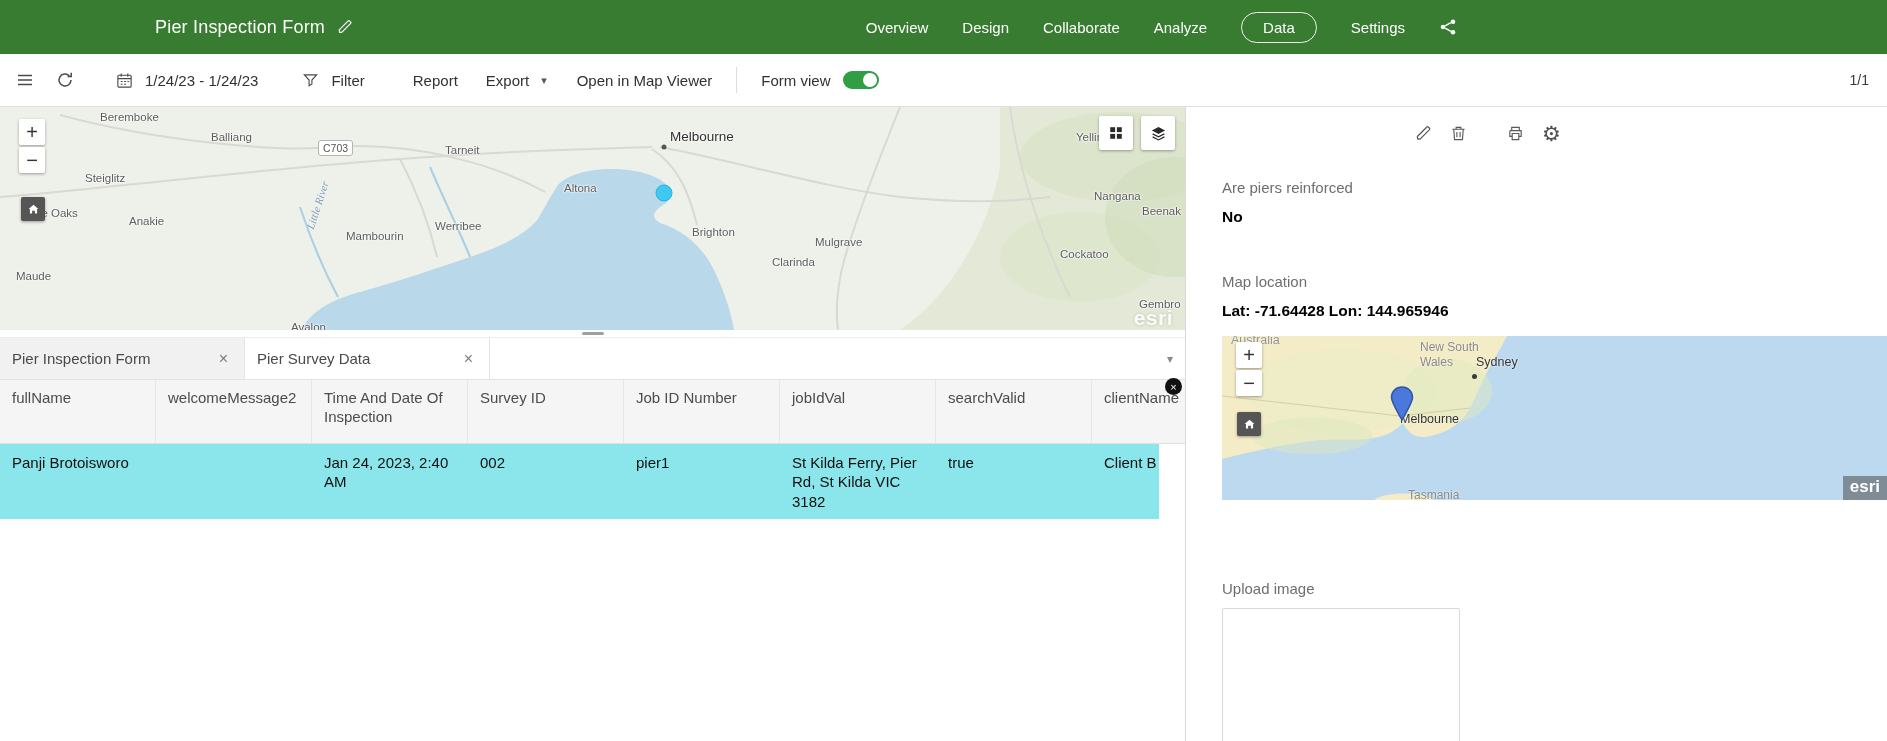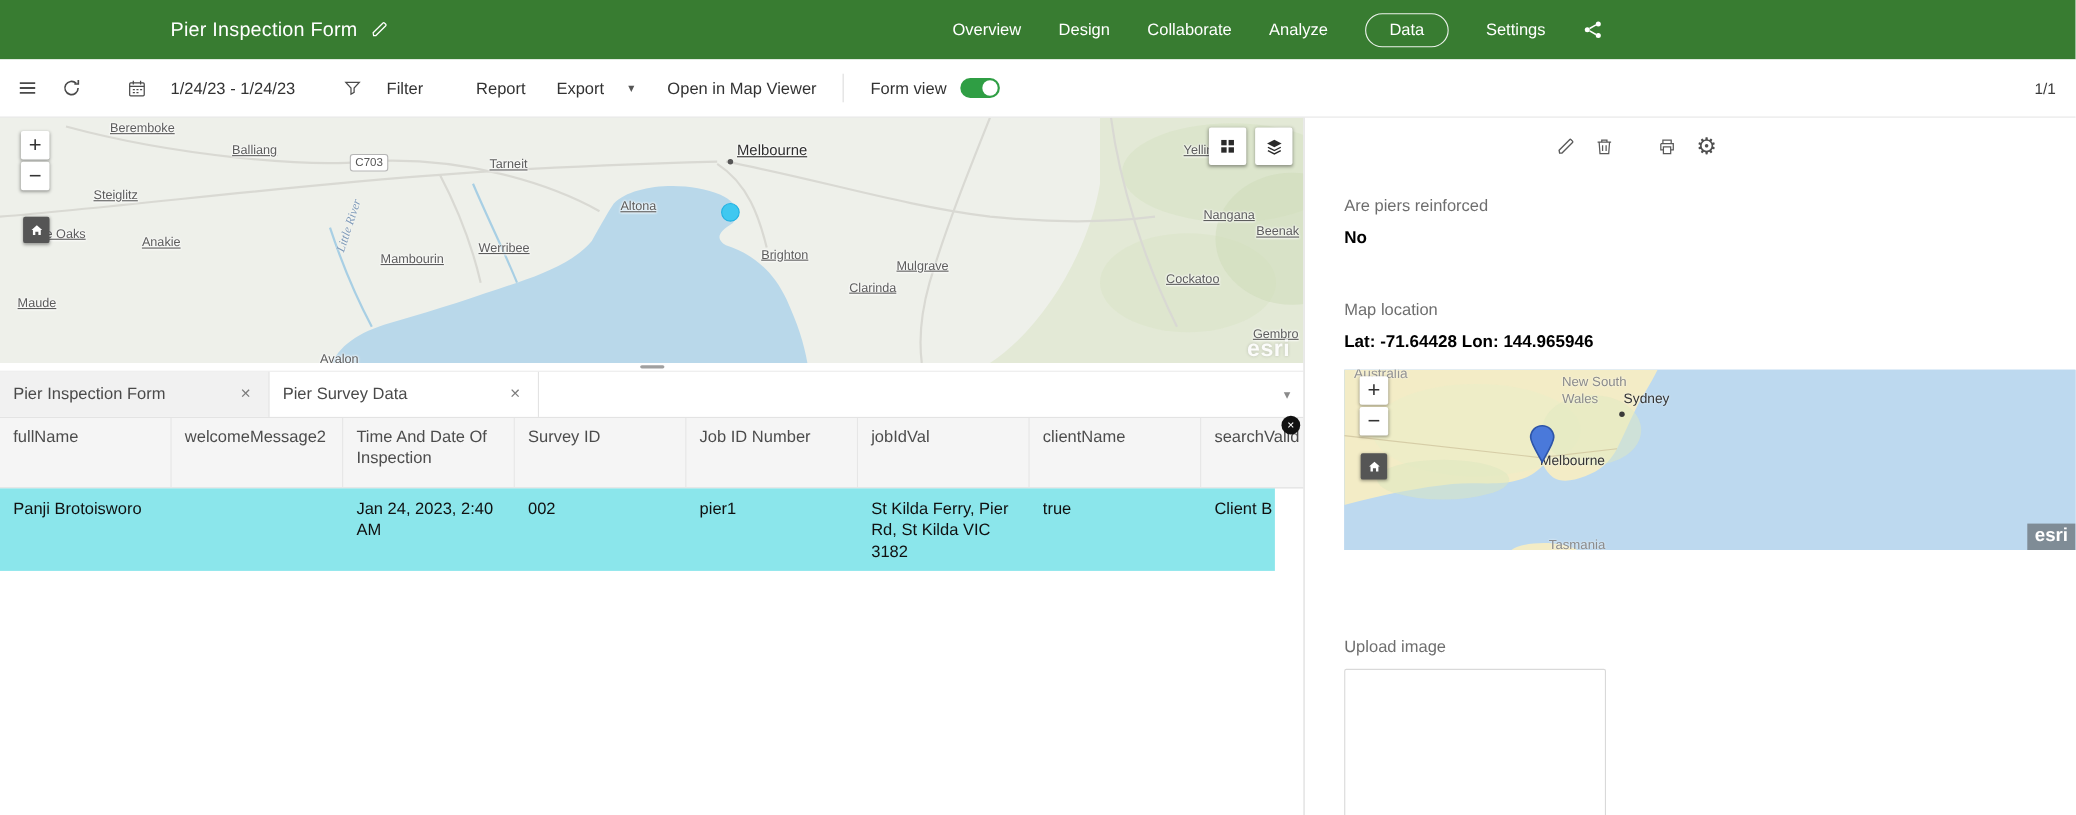--- a/index.html
+++ b/index.html
@@ -9,21 +9,21 @@
   .topbar { height:54px; background:#387c31; display:flex; align-items:center; color:#fff; }
   .topbar .title-wrap { margin-left:155px; display:flex; align-items:center; gap:12px; }
   .topbar .app-title { font-size:18px; letter-spacing:.2px; }
   .topbar nav { margin-left:auto; margin-right:430px; display:flex; align-items:center; gap:34px; font-size:15px; }
   .nav-item { cursor:pointer; white-space:nowrap; }
   .nav-item.pill { border:1px solid rgba(255,255,255,.9); border-radius:17px; padding:6px 21px; }
   .icon-btn { display:inline-flex; align-items:center; justify-content:center; cursor:pointer; }
 
   
   .toolbar { height:53px; display:flex; align-items:center; border-bottom:1px solid #e0e0e0; font-size:15px; color:#323232; background:#fff; }
-  .toolbar .tb { display:inline-flex; align-items:center; gap:22px; cursor:pointer; white-space:nowrap; }
+  .toolbar .tb { display:inline-flex; align-items:center; gap:12px; cursor:pointer; white-space:nowrap; }
   .tb-hamburger { margin-left:16px; }
   .tb-refresh { margin-left:22px; }
   .tb-date { margin-left:42px; }
   .tb-filter { margin-left:44px; }
   .tb-report { margin-left:48px; }
   .tb-export { margin-left:28px; }
   .tb-omv { margin-left:30px; }
   .tb-divider { width:1px; height:26px; background:#dcdcdc; margin-left:24px; }
   .tb-formview { margin-left:24px; cursor:default; }
   .toggle { margin-left:12px; width:36px; height:18px; border-radius:9px; background:#2f9e44; position:relative; cursor:pointer; }
@@ -33,21 +33,21 @@
 
   
   .content { display:flex; height:634px; }
   .left-col { width:1185px; position:relative; display:flex; flex-direction:column; }
   .right-panel { flex:1; border-left:1px solid #d9d9d9; position:relative; background:#fff; }
 
   
   .map { position:relative; height:223px; background:#eef0ea; overflow:hidden; }
   .map svg.basemap { position:absolute; left:0; top:0; }
   .maplabel { position:absolute; font-size:11.5px; color:#5c5c5c; white-space:nowrap;
-              text-shadow:0 0 2px #fff, 0 0 2px #fff, 0 0 3px #fff;text-decoration:underline; }
+              text-shadow:0 0 2px #fff, 0 0 2px #fff, 0 0 3px #fff; }
   .maplabel.city { font-size:13.5px; color:#2f2f2f; }
   .river-label { position:absolute; left:304px; top:120px; font-family:"Liberation Serif", serif; font-style:italic;
                  font-size:11px; color:#7d99b8; transform:rotate(-72deg); transform-origin:left top; white-space:nowrap;
                  text-shadow:0 0 2px #fff; }
   .road-shield { position:absolute; left:318px; top:33px; background:#fff; border:1px solid #b5b5b5; border-radius:3px;
                  font-size:10.5px; color:#555; padding:0 4px; line-height:14px; }
   .zoom-btn { position:absolute; width:26px; height:26px; background:#fff; border-radius:2px;
               box-shadow:0 1px 3px rgba(0,0,0,.35); display:grid; place-items:center;
               font-size:20px; color:#333; cursor:pointer; user-select:none; z-index:5; }
   .home-btn { position:absolute; width:24px; height:24px; background:#555; border-radius:2px;
@@ -280,22 +280,22 @@
       <span class="tabbar-caret">▾</span>
     </div>
 
     <div class="thead">
       <div class="th">fullName</div>
       <div class="th">welcomeMessage2</div>
       <div class="th">Time And Date Of Inspection</div>
       <div class="th">Survey ID</div>
       <div class="th">Job ID Number</div>
       <div class="th">jobIdVal</div>
+      <div class="th">searchValid</div>
       <div class="th">clientName</div>
-      <div class="th">searchValid</div>
     </div>
 
     <div class="trow">
       <div class="td">Panji Brotoisworo</div>
       <div class="td"></div>
       <div class="td">Jan 24, 2023, 2:40 AM</div>
       <div class="td">002</div>
       <div class="td">pier1</div>
       <div class="td">St Kilda Ferry, Pier Rd, St Kilda VIC 3182</div>
       <div class="td">true</div>

